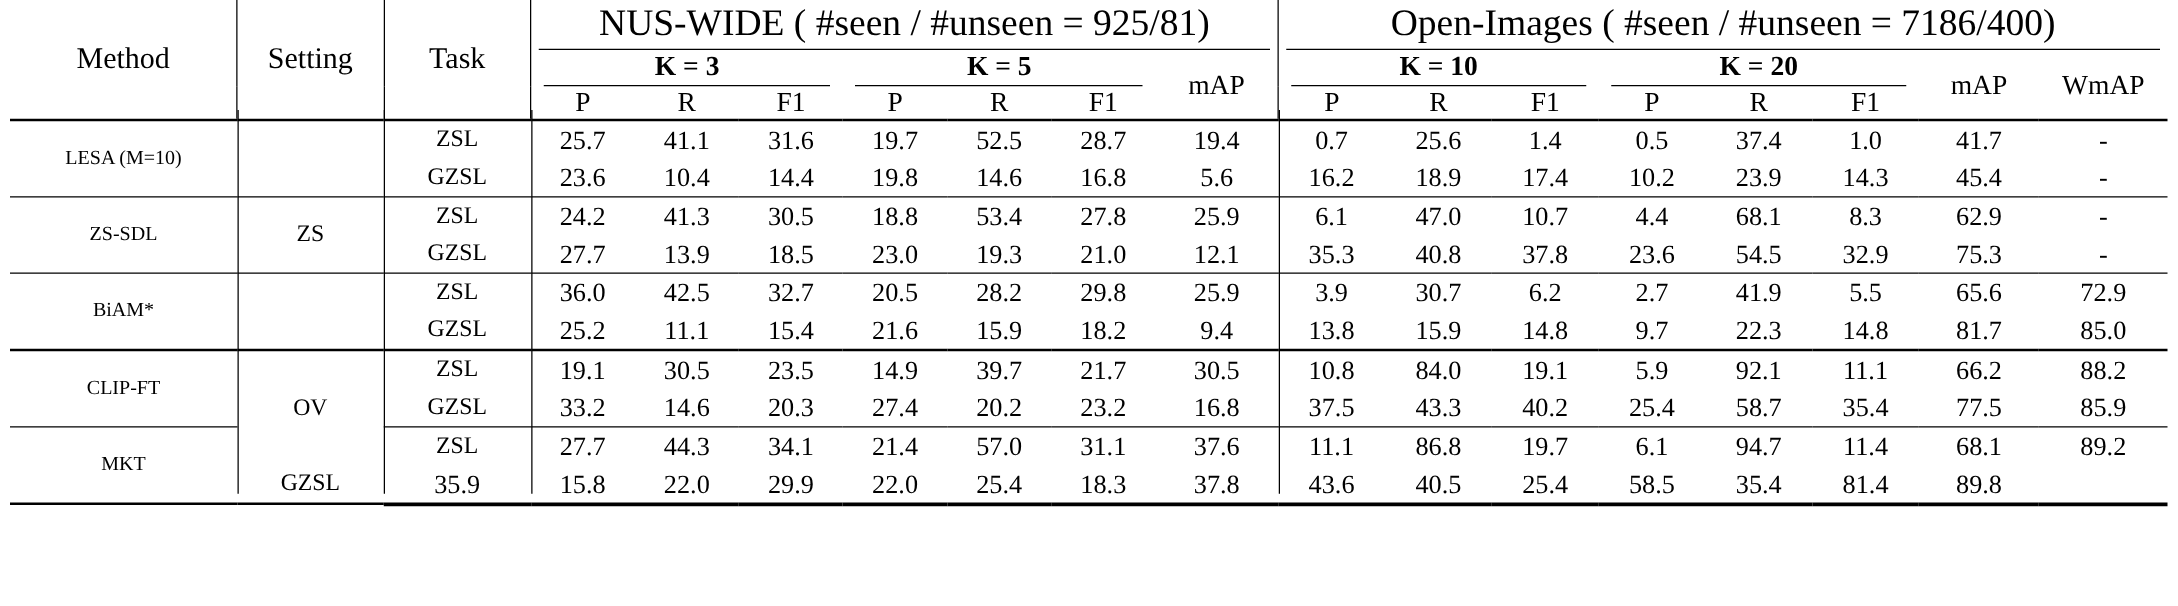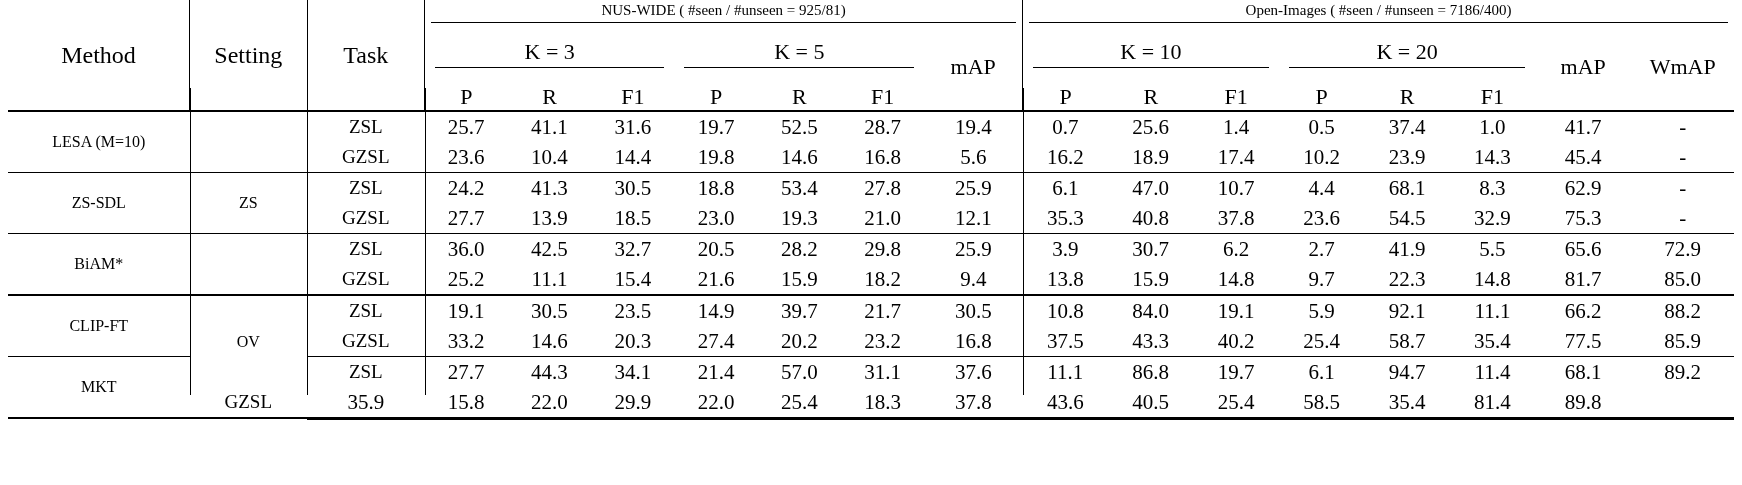--- a/index.html
+++ b/index.html
@@ -36,58 +36,59 @@
   }
   
   .rule-top td { border-bottom: 2.6px solid #000; height: 0; line-height: 0; font-size: 0; }
   .rule-mid td { border-bottom: 1.2px solid #000; height: 0; line-height: 0; font-size: 0; }
   .rule-thick td { border-bottom: 2.6px solid #000; height: 0; line-height: 0; font-size: 0; }
   .rule-bottom td { border-bottom: 1.2px solid #000; height: 0; line-height: 0; font-size: 0; }
 
   
   .hdr-group {
     font-weight: bold;
-    font-size: 15px;
+    font-size: 30px;
     padding-bottom: 2px;
     margin-top: 39px;
   }
   .hdr-group .ul {
     display: block;
     border-bottom: 1.2px solid #000;
     padding: 2px 0 3px 0;
     margin: 0 6px;
   }
   .hdr-k {
     font-weight: bold;
     font-size: 22px;
   }
   .hdr-k .ul {
     display: block;
     border-bottom: 1.2px solid #000;
     padding: 0 0 2px 0;
-    margin: 16px 10px;
+    margin: 0 10px;
+    font-weight: bold;
   }
   .hdr-main {
     font-weight: bold;
     font-size: 24px;
   }
   .hdr-sub {
     font-weight: bold;
     font-size: 22px;
     padding-bottom: 4px;
   }
   
   .vl-left  { border-left: 1.2px solid #000; }
 
   .method-cell {
     font-size: 16px;
     text-align: center;
   }
   .setting-cell {
-    font-size: 16px;
+    font-size: 19px;
     text-align: center;
   }
   .task-cell {
     font-size: 19px;
     text-align: center;
   }
   .num { font-size: 21px; }
   .b { font-weight: bold; }
   td.datarow { height: 30px; }
 

